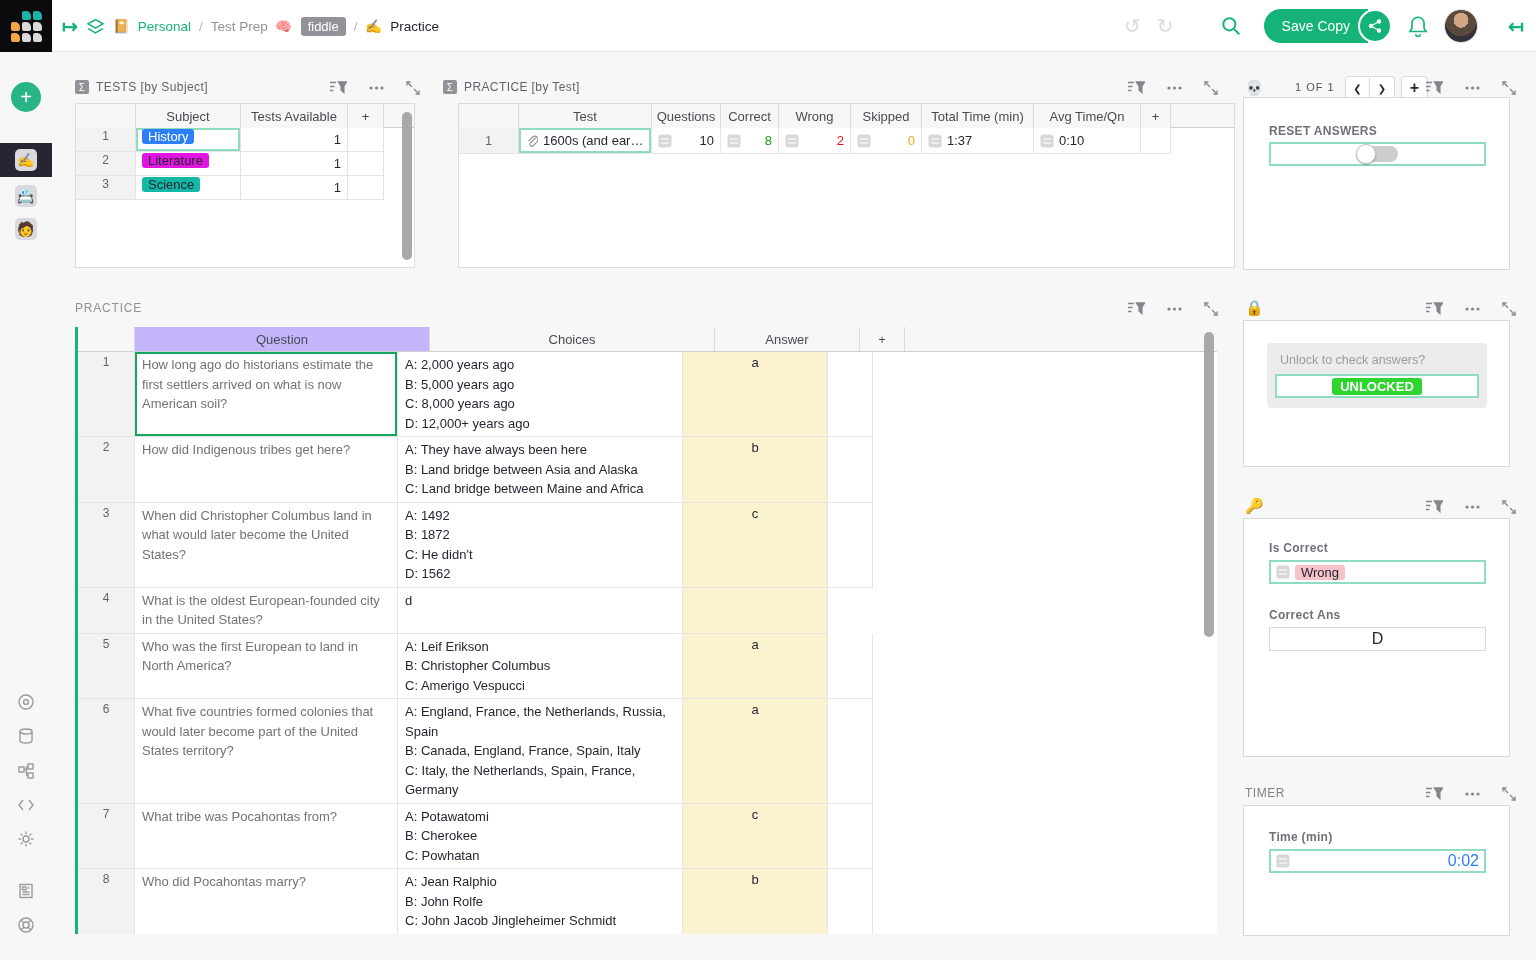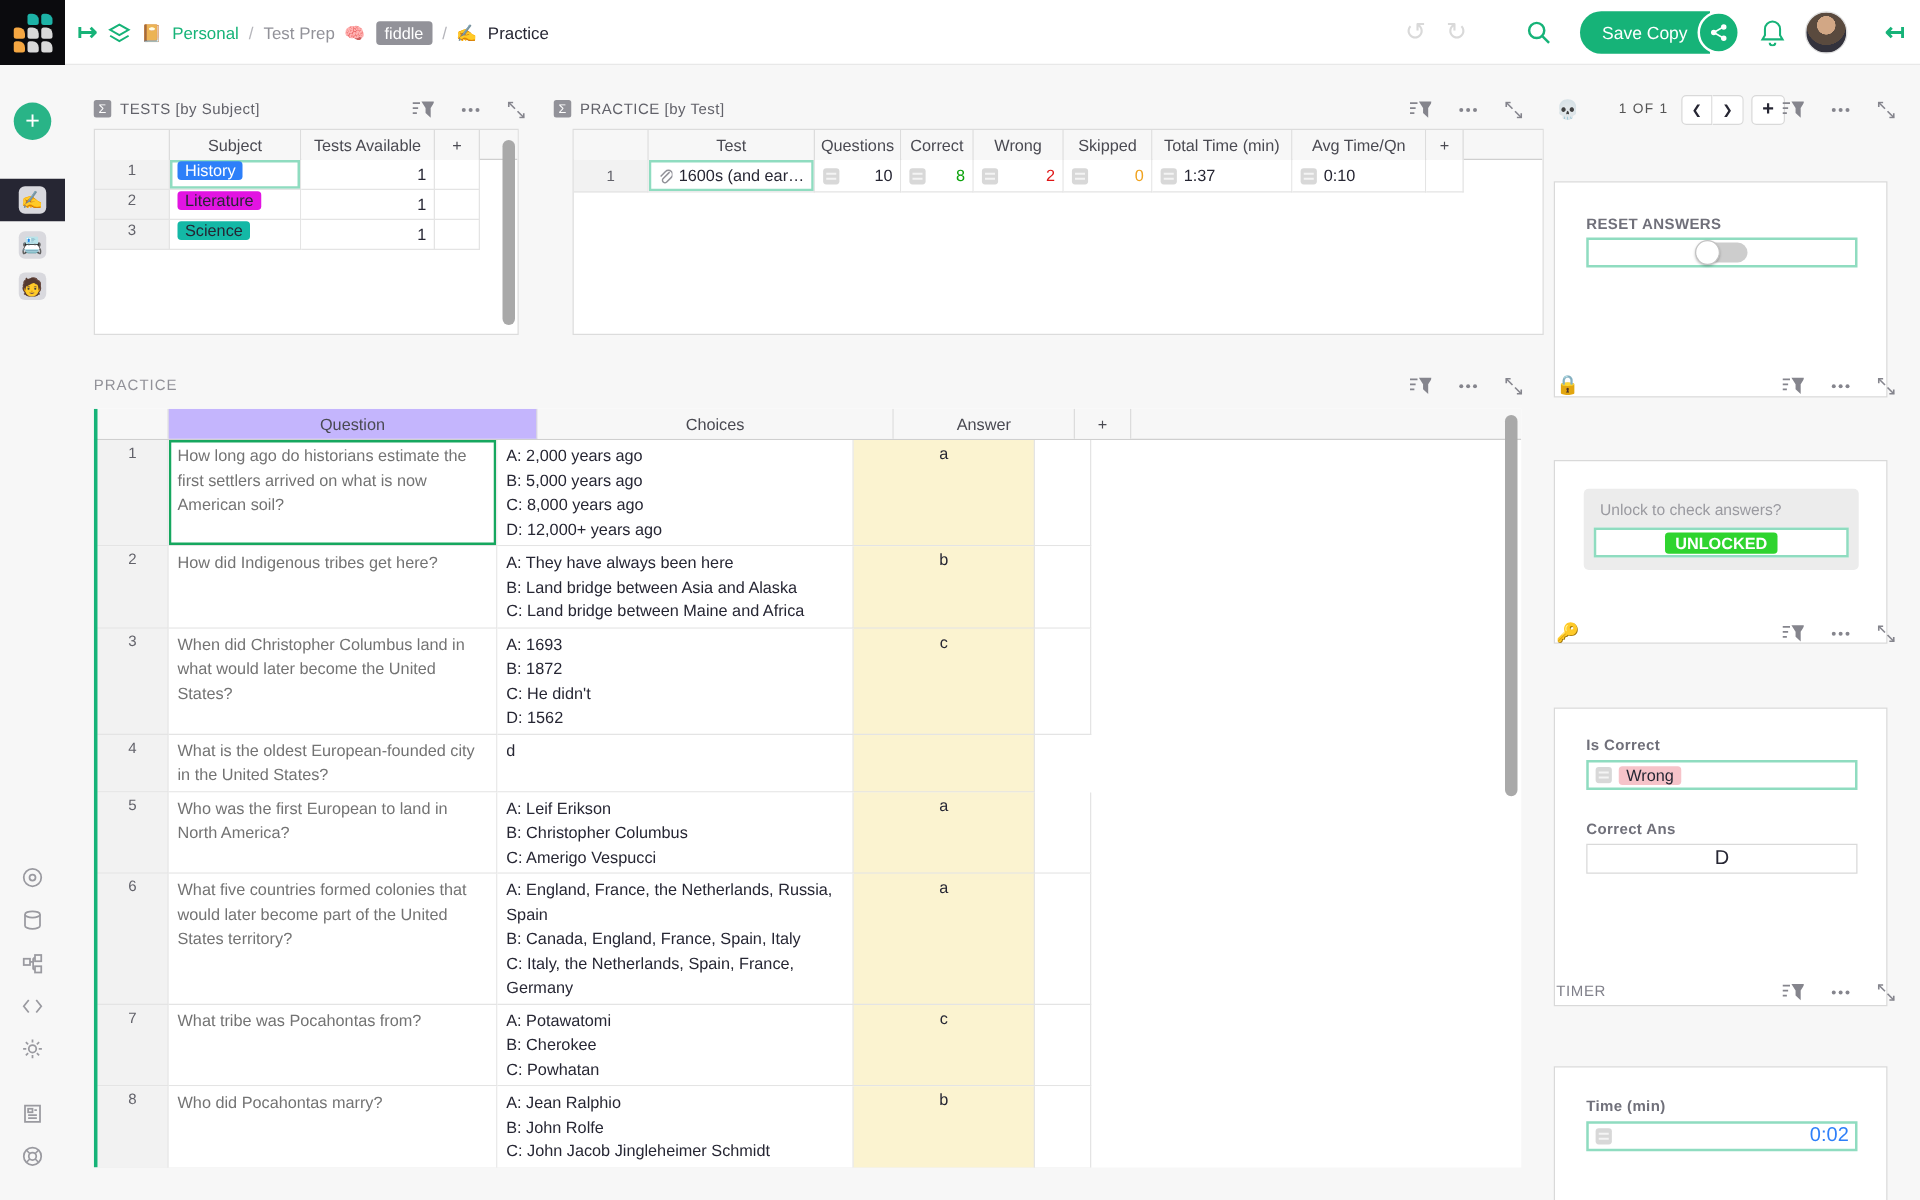--- a/index.html
+++ b/index.html
@@ -32,21 +32,21 @@
   .page-row.active { background:#262633; }
   .page-tile { width:22px; height:22px; background:#d9d9de; border-radius:5px; display:flex; align-items:center; justify-content:center; font-size:14px; }
   .tool-icon { position:absolute; left:0; width:52px; display:flex; justify-content:center; color:#9a9aa0; }
   .tool-icon svg { stroke:#9a9aa0; fill:none; stroke-width:1.4; }
 
   
   .wtitle { position:absolute; display:flex; align-items:center; gap:7px; font-size:12px; color:#62626a; letter-spacing:.4px; }
   .sigma { width:14px; height:14px; background:#929299; border-radius:2px; color:#fff; font-size:10px; display:flex; align-items:center; justify-content:center; }
   .hicons { position:absolute; display:flex; align-items:center; gap:22px; }
   .hicons svg { display:block; }
-  .panel-card { position:absolute; left:1243px; width:267px; background:#fff; border:1px solid #d9d9d9;margin-top:48px; }
+  .panel-card { position:absolute; left:1243px; width:267px; background:#fff; border:1px solid #d9d9d9; }
   .fld-label { font-size:12px; font-weight:bold; color:#70707a; letter-spacing:.3px; }
   .fld-cell { border:2px solid #8fdcc0; background:#fff; height:24px; display:flex; align-items:center; padding:0 5px; }
   .ficon { flex:0 0 auto; display:inline-flex; margin-right:5px; }
 
   
   .gridtable { position:absolute; background:#fff; border:1px solid #dcdcdc; overflow:hidden; }
   .ghead { position:relative; height:24px; background:#f7f7f7; border-bottom:1px solid #cfcfcf; display:flex; }
   .hc { height:24px; border-right:1px solid #dcdcdc; display:flex; align-items:center; justify-content:center; font-size:13px; color:#4a4a52; background:#f7f7f7; }
   .trow { display:flex; }
   .cell { border-right:1px solid #e4e4e4; border-bottom:1px solid #e4e4e4; font-size:13px; padding:2px 6px; background:#fff; }
@@ -603,21 +603,21 @@
     <div class="cell ch">A: They have always been here
 B: Land bridge between Asia and Alaska
 C: Land bridge between Maine and Africa</div>
     <div class="cell a">b</div>
     <div class="cell"></div>
   </div>
 
   <div class="trow">
     <div class="cell num rnum-col">3</div>
     <div class="cell q">When did Christopher Columbus land in what would later become the United States?</div>
-    <div class="cell ch">A: 1693
+    <div class="cell ch">A: 1492
 B: 1872
 C: He didn't
 D: 1562</div>
     <div class="cell a">c</div>
     <div class="cell"></div>
   </div>
 
   <div class="trow">
     <div class="cell num rnum-col">4</div>
     <div class="cell q">What is the oldest European-founded city in the United States?</div>

